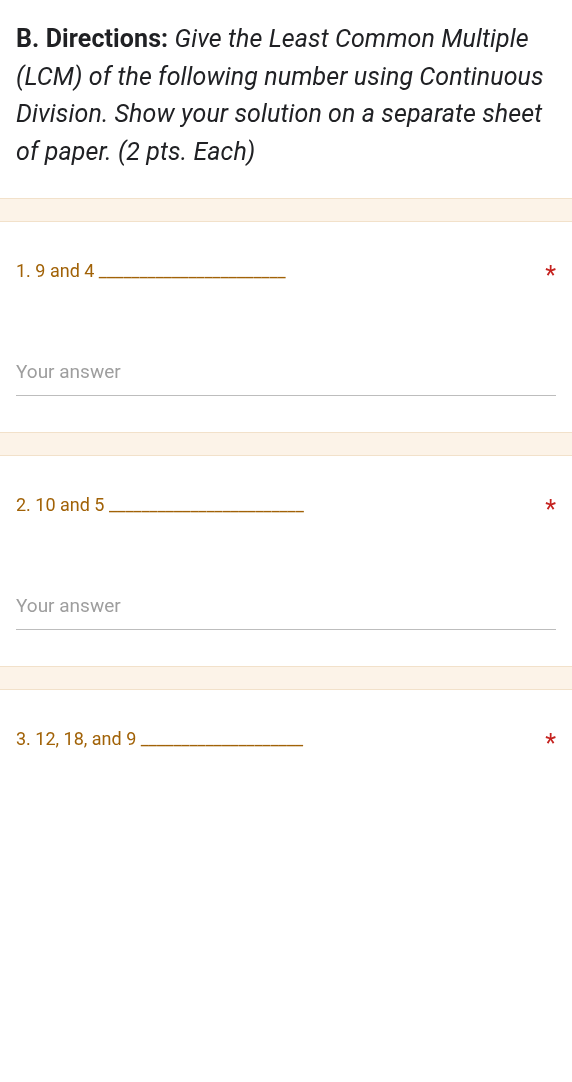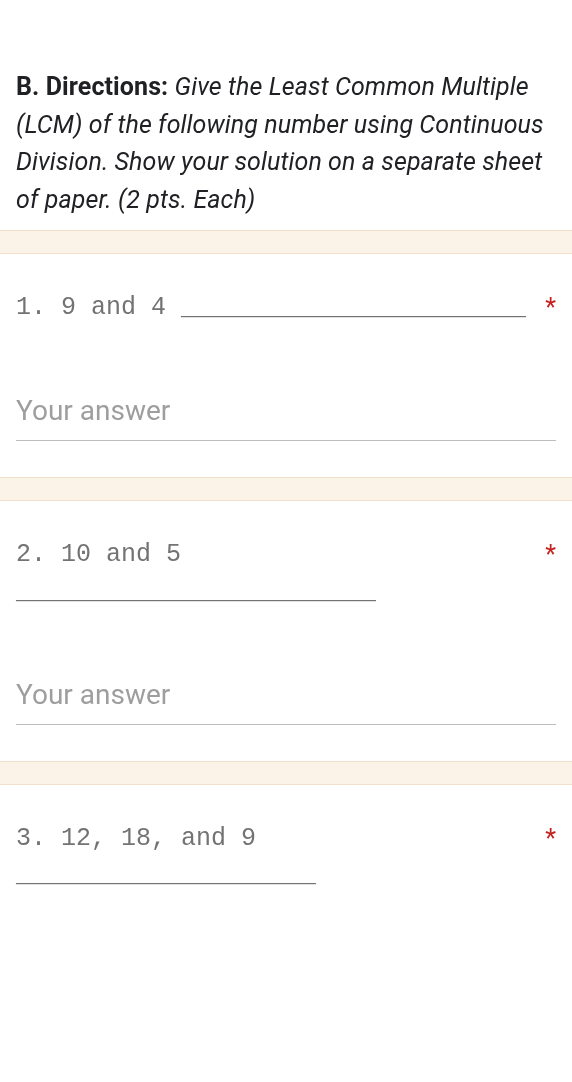--- a/index.html
+++ b/index.html
@@ -7,23 +7,22 @@
       margin: 0;
       padding: 0;
     }
     body {
       font-family: Roboto, Arial, sans-serif;
       background: #ffffff;
       width: 572px;
       color: #202124;
     }
     .directions-card {
-      padding: 20px 16px 12px 16px;
+      padding: 20px 16px 28px 16px;
       background: #fff;
-      margin-top: 48px;
     }
     .directions-text {
       font-size: 25px;
       line-height: 1.5;
       color: #202124;
       letter-spacing: 0.1px;
     }
     .directions-label {
       font-weight: 700;
       font-style: normal;
@@ -43,44 +42,43 @@
       background: #fff;
       padding: 36px 16px 36px 16px;
     }
     .question-row {
       display: flex;
       align-items: flex-start;
       justify-content: space-between;
       gap: 8px;
     }
     .question-text {
-      font-size: 25px;
+      font-size: 18px;
       line-height: 1.45;
-      color: #737373;
+      color: #a16207;
       font-weight: 400;
       flex: 1;
       word-break: break-word;
-      font-family: Liberation Mono, monospace;
     }
     .required-asterisk {
       color: #c5221f;
       font-size: 25px;
       line-height: 1.45;
       font-weight: 400;
       flex-shrink: 0;
       margin-left: 8px;
     }
     .answer-field {
       margin-top: 60px;
     }
     .answer-input {
       width: 100%;
       border: none;
       border-bottom: 1px solid #bdbdbd;
-      font-size: 28px;
+      font-size: 19px;
       line-height: 1.5;
       padding: 4px 0 8px 0;
       background: transparent;
       color: #202124;
       font-family: inherit;
     }
     .answer-input::placeholder {
       color: #9e9e9e;
       opacity: 1;
     }

